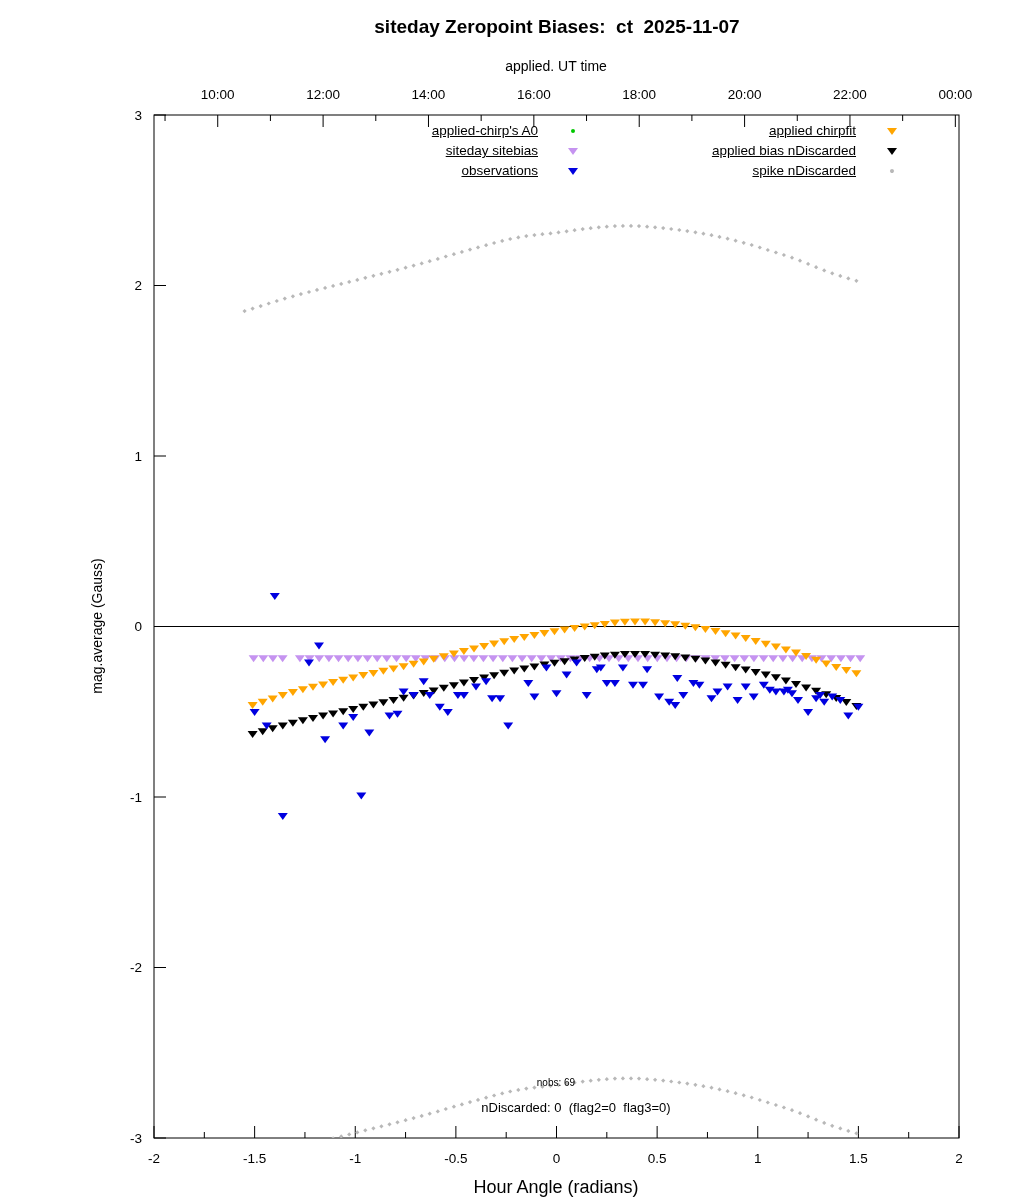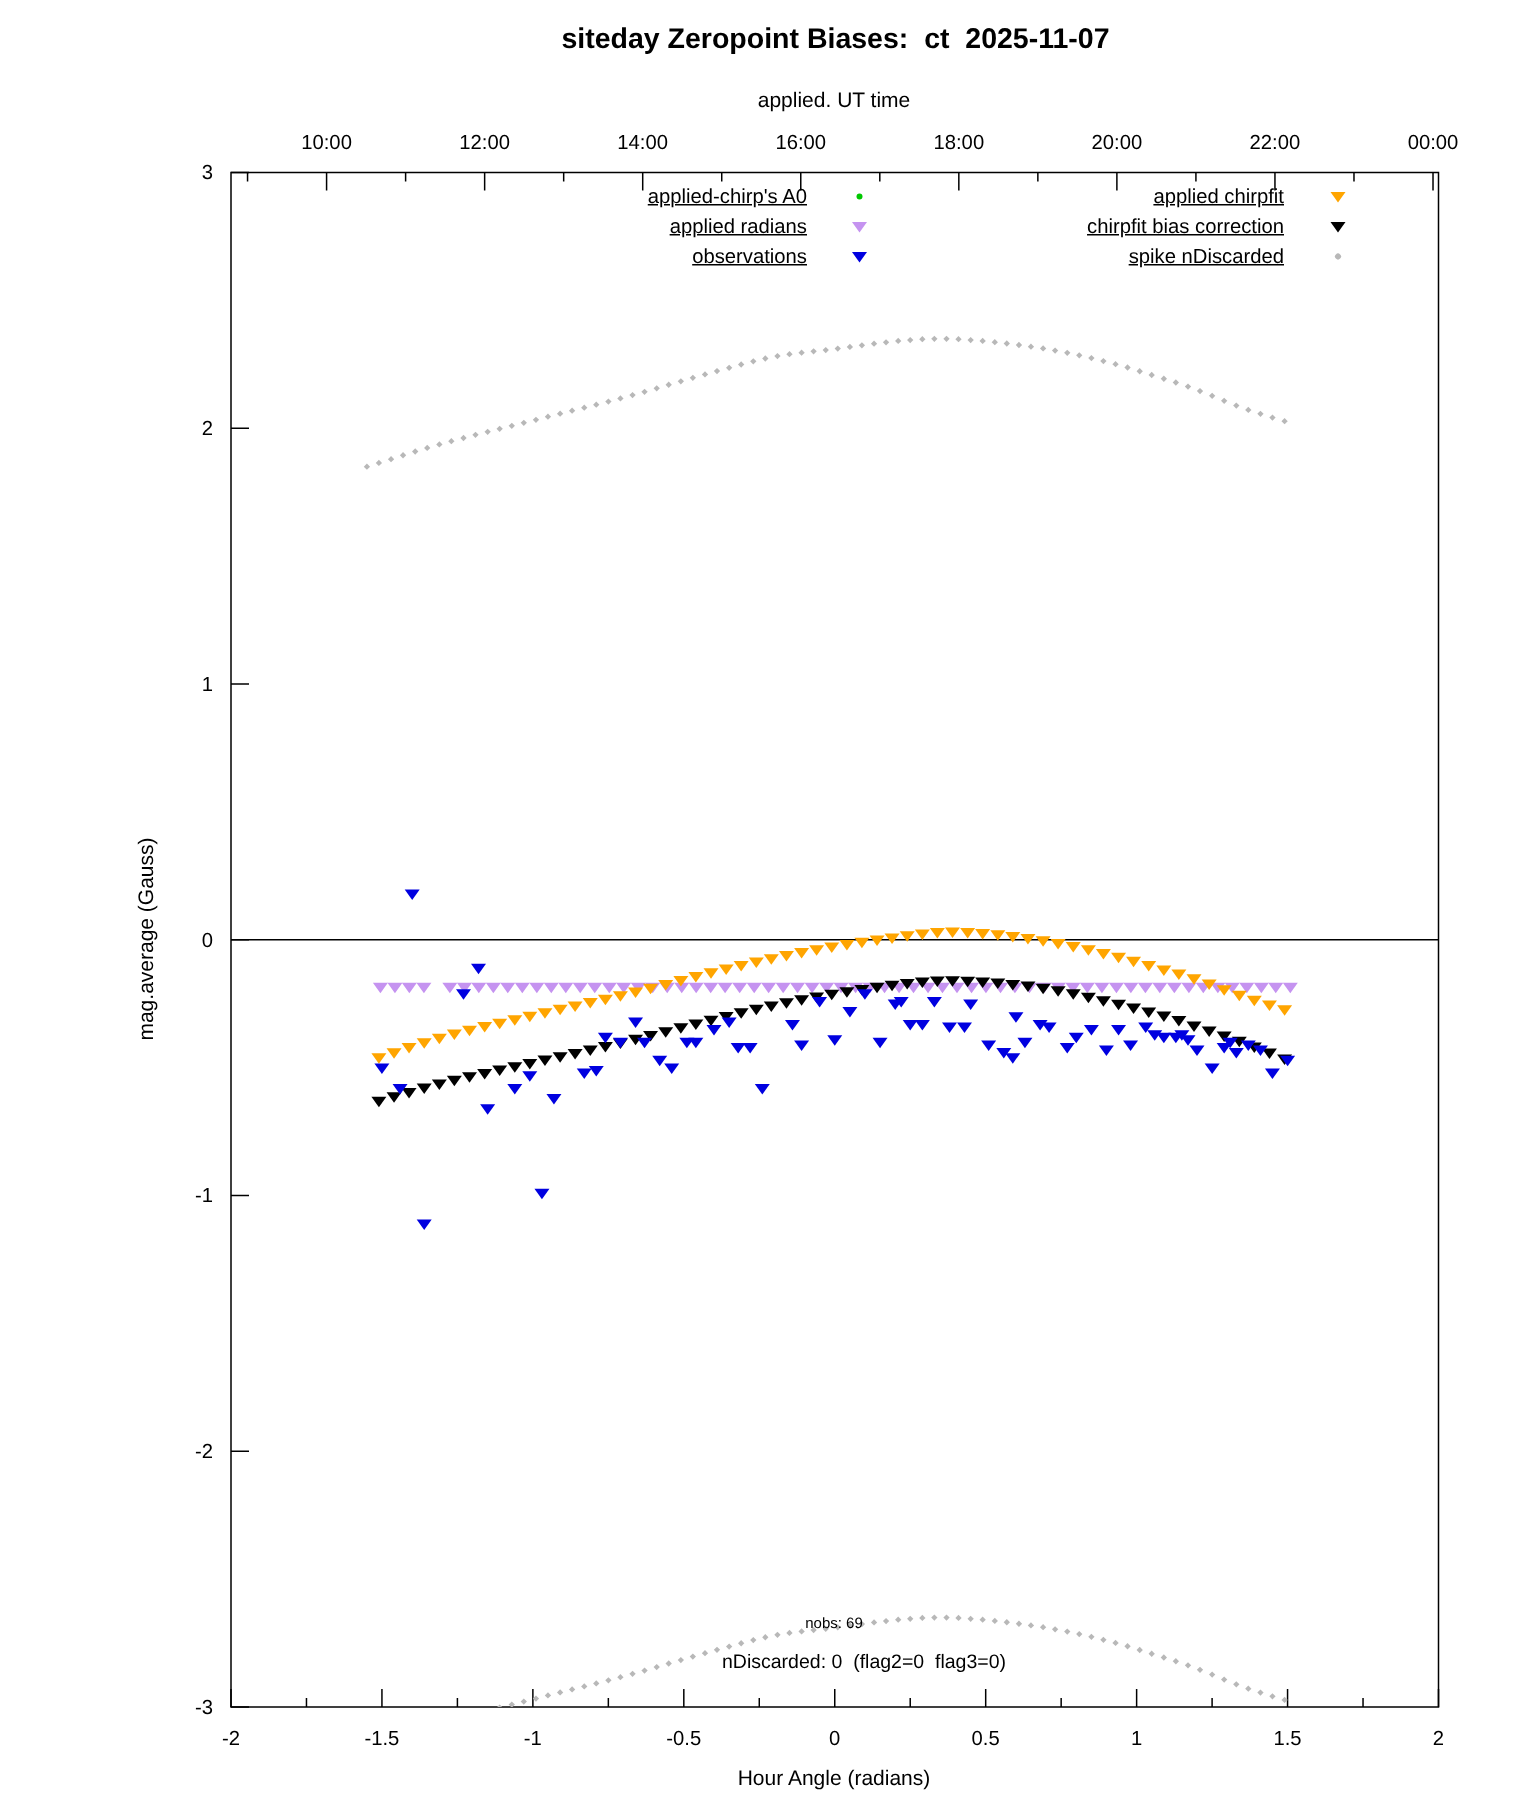--- a/index.html
+++ b/index.html
@@ -1,21 +1,21 @@
 <!DOCTYPE html>
 <html><head>
 <meta charset="utf-8">
 <style>
   html,body{margin:0;padding:0;background:#ffffff;}
   #page{position:relative;width:1024px;height:1200px;background:#ffffff;
         font-family:"Liberation Sans",sans-serif;color:#000;overflow:hidden;}
   .abs{position:absolute;}
   #title{top:16px;left:557px;transform:translateX(-50%);font-size:19px;font-weight:bold;white-space:pre;}
   #x2label{top:58px;left:556px;transform:translateX(-50%);font-size:14px;}
-  #xlabel{top:1177px;left:556px;transform:translateX(-50%);font-size:14px;}
+  #xlabel{top:1177px;left:556px;transform:translateX(-50%);font-size:18px;}
   #ylabel{top:626px;left:97px;transform:translate(-50%,-50%) rotate(-90deg);font-size:14px;white-space:nowrap;}
   #ann1{top:1077px;left:556px;transform:translateX(-50%);font-size:10px;white-space:pre;}
   #ann2{top:1100px;left:576px;transform:translateX(-50%);font-size:13px;white-space:pre;}
   #plot-svg{position:absolute;top:0;left:0;}
   svg text{font-family:"Liberation Sans",sans-serif;font-size:13.5px;fill:#000;}
   .lg-label{position:absolute;font-size:13.5px;height:20px;line-height:20px;white-space:pre;text-decoration:underline;}
   .lg-tri{position:absolute;width:0;height:0;border-left:5px solid transparent;border-right:5px solid transparent;}
   .lg-dot{position:absolute;border-radius:50%;}
 </style>
 </head>
@@ -520,22 +520,22 @@
     </svg>
   <div class="abs" id="ylabel">mag.average (Gauss)</div>
   <div class="abs" id="xlabel">Hour Angle (radians)</div>
   <div class="abs" id="ann1">nobs: 69</div>
   <div class="abs" id="ann2">nDiscarded: 0  (flag2=0  flag3=0)</div>
   <div id="legend">
       <div class="lg-label" style="right: 486px; top: 121px;">applied-chirp's A0</div>
       <div class="lg-dot" style="background: rgb(0, 200, 0); width: 4px; height: 4px; left: 571px; top: 129px;"></div>
       <div class="lg-label" style="right: 168px; top: 121px;">applied chirpfit</div>
       <div class="lg-tri" style="border-top: 7px solid rgb(255, 165, 0); left: 887px; top: 128px;"></div>
-      <div class="lg-label" style="right: 486px; top: 141px;">applied radians</div>
+      <div class="lg-label" style="right: 486px; top: 141px;">siteday sitebias</div>
       <div class="lg-tri" style="border-top: 7px solid rgb(197, 147, 240); left: 568px; top: 148px;"></div>
-      <div class="lg-label" style="right: 168px; top: 141px;">chirpfit bias correction</div>
+      <div class="lg-label" style="right: 168px; top: 141px;">applied bias nDiscarded</div>
       <div class="lg-tri" style="border-top: 7px solid rgb(0, 0, 0); left: 887px; top: 148px;"></div>
       <div class="lg-label" style="right: 486px; top: 161px;">observations</div>
       <div class="lg-tri" style="border-top: 7px solid rgb(0, 0, 224); left: 568px; top: 168px;"></div>
       <div class="lg-label" style="right: 168px; top: 161px;">spike nDiscarded</div>
       <div class="lg-dot" style="background: rgb(184, 184, 184); width: 4px; height: 4px; transform: rotate(45deg); left: 890px; top: 169px;"></div>
     </div>
 </div>
 
 </body></html>

